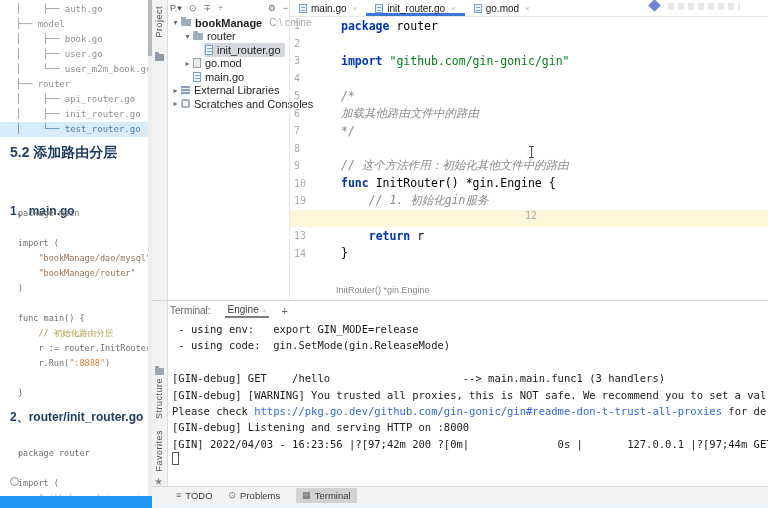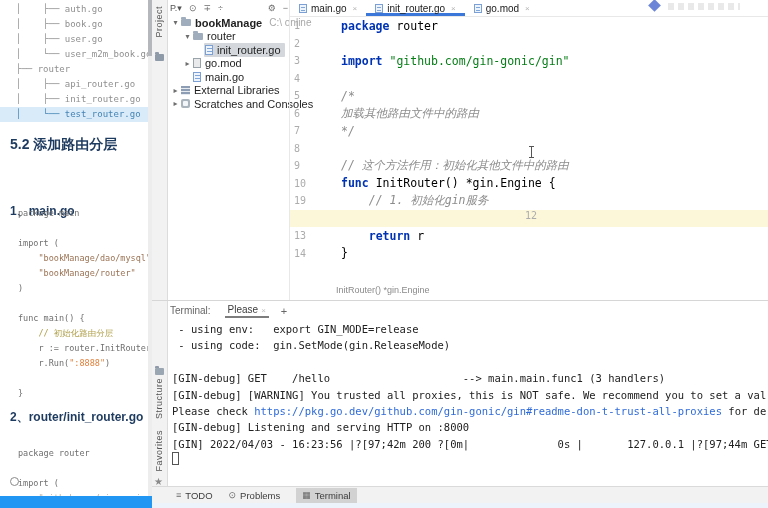--- a/index.html
+++ b/index.html
@@ -106,29 +106,30 @@
            background:repeating-linear-gradient(90deg,#b5b5b5 0 6px,transparent 6px 10px);}
 </style>
 </head>
 <body>
 
 <div class="root">
 
   <div class="abs doc">
     <div class="doc-tree" id="doc-tree">
         <div class="line">│    ├── auth.go</div>
+        <div class="line">├── model</div>
         <div class="line">│    ├── book.go</div>
         <div class="line">│    ├── user.go</div>
         <div class="line">│    └── user_m2m_book.go</div>
         <div class="line">├── router</div>
         <div class="line">│    ├── api_router.go</div>
         <div class="line">│    ├── init_router.go</div>
         <div class="line hl">│    └── test_router.go</div>
       </div>
-    <div class="doc-h doc-h1" style="top:136px;">5.2 添加路由分层</div>
+    <div class="doc-h doc-h1" style="top:144px;">5.2 添加路由分层</div>
     <div class="doc-h doc-h2" style="top:178px;margin-top:25px;">1、main.go</div>
     <div class="doc-code" id="doc-code1" style="top:206px;">
         <div class="cl"><span>package main</span></div>
         <div class="cl">&nbsp;</div>
         <div class="cl"><span>import (</span></div>
         <div class="cl"><span>    </span><span class="seg-b">"bookManage/dao/mysql"</span></div>
         <div class="cl"><span>    </span><span class="seg-b">"bookManage/router"</span></div>
         <div class="cl"><span>)</span></div>
         <div class="cl">&nbsp;</div>
         <div class="cl"><span>func main() {</span></div>
@@ -304,21 +305,21 @@
   <div class="abs ibeam"></div>
   <div class="abs ed-hint">InitRouter() *gin.Engine</div>
 
   <div class="abs wm-diamond"></div>
   <div class="abs wm-text"></div>
 
   <div class="abs term-sep"></div>
   <div class="abs term-header">
     <span>Terminal:</span>
     <span class="term-tab">
-      <span>Please</span><span class="term-tab-x">×</span>
+      <span>Engine</span><span class="term-tab-x">×</span>
     </span>
     <span class="term-add">+</span>
   </div>
   <div class="abs term" id="term">
       <div class="term-line"><span> - using env:   export GIN_MODE=release</span></div>
       <div class="term-line"><span> - using code:  gin.SetMode(gin.ReleaseMode)</span></div>
       <div class="term-line">&nbsp;</div>
       <div class="term-line"><span>[GIN-debug] GET    /hello                     --&gt; main.main.func1 (3 handlers)</span></div>
       <div class="term-line"><span>[GIN-debug] [WARNING] You trusted all proxies, this is NOT safe. We recommend you to set a val</span></div>
       <div class="term-line"><span>Please check </span><a class="seg-url">https://pkg.go.dev/github.com/gin-gonic/gin#readme-don-t-trust-all-proxies</a><span> for de</span></div>

